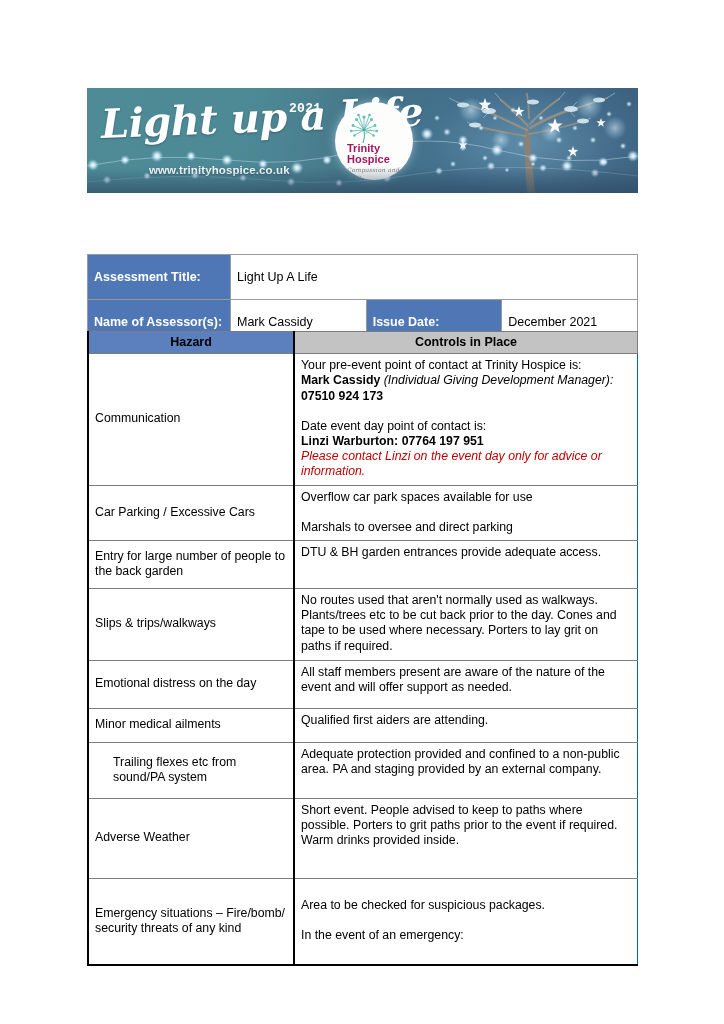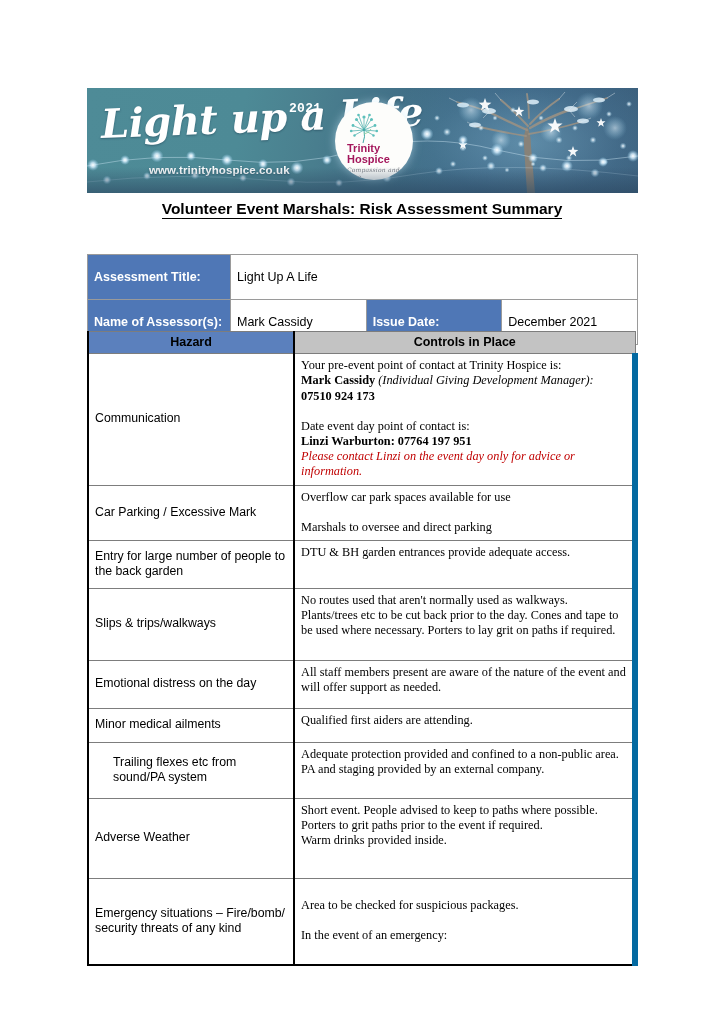--- a/index.html
+++ b/index.html
@@ -225,22 +225,21 @@
   }
   .th-hazard { background: #5b80bd; color: #000000; }
   .th-controls { background: #c3c3c3; color: #000000; }
 
   .risk-table td.hazard-cell {
     vertical-align: middle;
     border-left: 2.5px solid #000000;
     border-right: 2.5px solid #000000;
   }
   .risk-table td.controls-cell {
-    border-right: 6px solid #0369a1;
-    font-family: Liberation Serif, serif;
+    border-right: 1px solid #0369a1;
   }
   .risk-table thead th.th-hazard {
     border-left: 2.5px solid #000000;
     border-right: 2.5px solid #000000;
   }
   .risk-table tbody tr:last-child td {
     border-bottom: 2.5px solid #000000;
   }
 
   .ctl-p { margin: 0; }
@@ -416,23 +415,20 @@
         <path d="M16 24 Q21 23 23 19" stroke="#8fd0a0" stroke-width="0.9" fill="none"></path>
       </svg>
       <div class="logo-word1">Trinity</div>
       <div class="logo-word2">Hospice</div>
       <div class="logo-tag">Compassion and care</div>
     </div>
 
     <div class="banner-floor"></div>
   </div>
 
-  <div class="doc-title">
-    <span>Volunteer Event Marshals: Risk Assessment Summary</span>
-  </div>
 
   <table class="meta-table">
     <tbody>
       <tr>
         <td class="meta-lbl" style="width:130px;">Assessment Title:</td>
         <td class="meta-val" colspan="3">Light Up A Life</td>
       </tr>
       <tr>
         <td class="meta-lbl" style="width:130px;">Name of Assessor(s):</td>
         <td class="meta-val" style="width:215px;">Mark Cassidy</td>
@@ -458,21 +454,21 @@
           <p class="ctl-p"><span class="b">Mark Cassidy</span> <span class="i">(Individual Giving Development Manager):</span></p>
           <p class="ctl-p b">07510 924 173</p>
           <div class="ctl-gap"></div>
           <p class="ctl-p">Date event day point of contact is:</p>
           <p class="ctl-p b">Linzi Warburton: 07764 197 951</p>
           <p class="ctl-p red-i">Please contact Linzi on the event day only for advice or information.</p>
         </td>
       </tr>
 
       <tr>
-        <td class="hazard-cell" style="height:44px;">Car Parking / Excessive Mark</td>
+        <td class="hazard-cell" style="height:44px;">Car Parking / Excessive Cars</td>
         <td class="controls-cell">
           <p class="ctl-p">Overflow car park spaces available for use</p>
           <div class="ctl-gap"></div>
           <p class="ctl-p">Marshals to oversee and direct parking</p>
         </td>
       </tr>
 
       <tr>
         <td class="hazard-cell" style="height:38px;">Entry for large number of people to the back garden</td>
         <td class="controls-cell">

